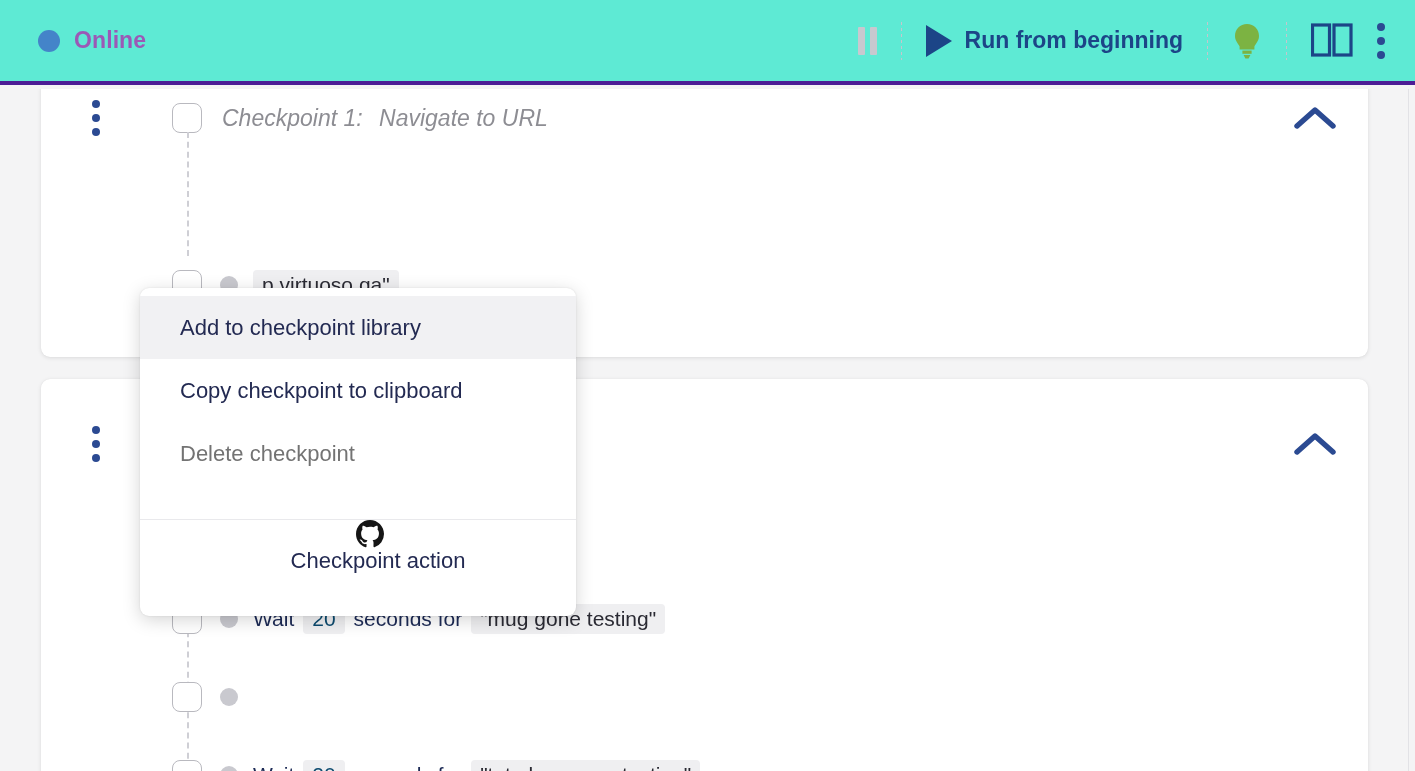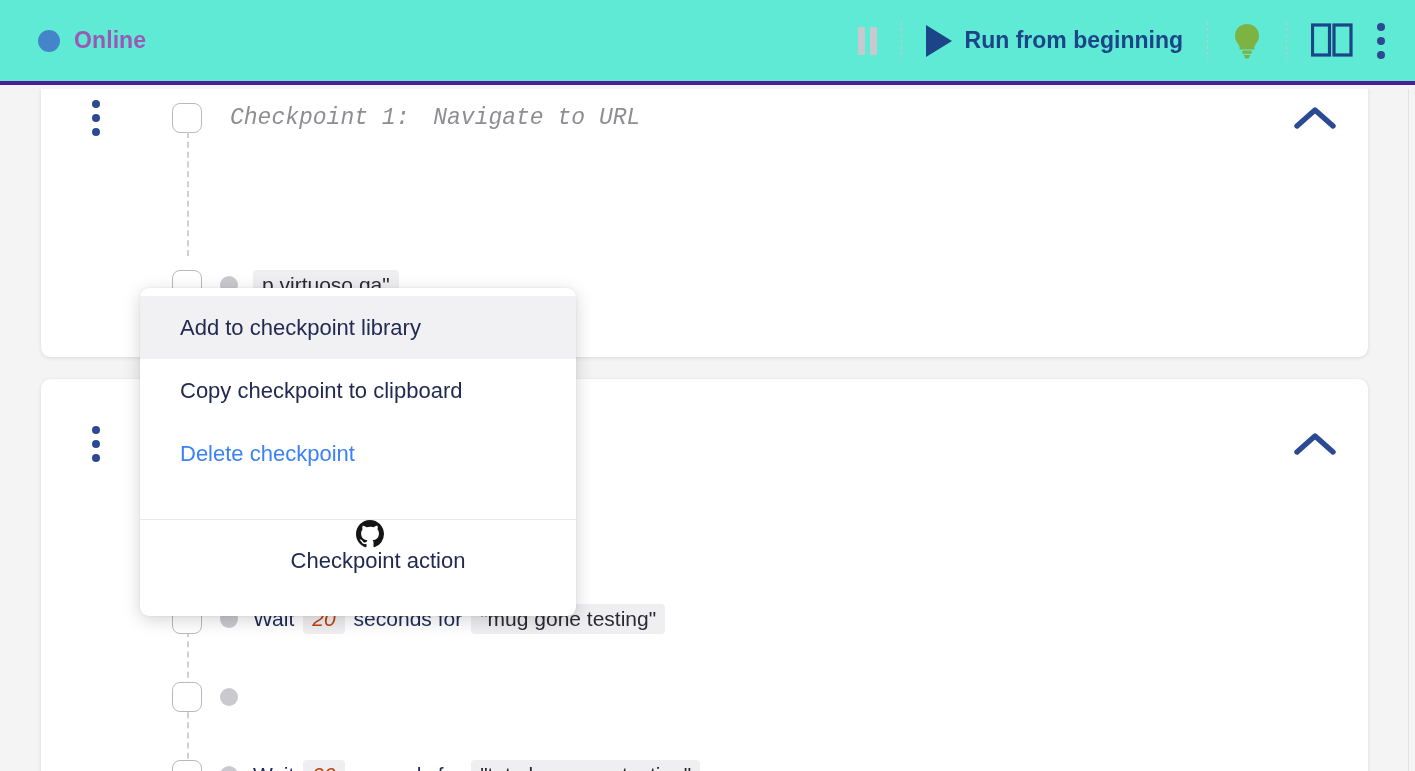--- a/index.html
+++ b/index.html
@@ -81,22 +81,22 @@
   .kebab i { width: 8px; height: 8px; border-radius: 50%; background: #2b4a92; display: block; }
 
   .cbox {
     position: absolute; width: 30px; height: 30px;
     border: 1.6px solid #b9b9bf; border-radius: 8px; background: #fff;
     cursor: pointer;
   }
   .cp-header .cbox { left: 131px; top: 50%; transform: translateY(-50%); }
 
   .cp-title {
-    position: absolute; left: 189px; top: 50%; transform: translateY(-50%);
-    font-size: 23px; font-style: italic; color: #8d8d93; white-space: nowrap; font-family: Liberation Mono, monospace;
+    position: absolute; left: 181px; top: 50%; transform: translateY(-50%);
+    font-size: 23px; font-style: italic; color: #8d8d93; white-space: nowrap;
   }
   .cp-title .num { margin-right: 10px; }
 
   .chevron {
     position: absolute; right: 26px; top: 50%; transform: translateY(-50%);
     cursor: pointer; padding: 6px;
   }
   .chevron svg { display: block; }
 
   .connector {
@@ -116,36 +116,36 @@
   }
   .step .text {
     margin-left: 15px; font-size: 21px; color: #1d2b56;
     display: flex; align-items: center; flex-wrap: nowrap; white-space: nowrap;
   }
   .step .text .w { margin-right: 9px; }
   .chip {
     background: #efeff1; border-radius: 4px; padding: 3px 9px;
     color: #2a2a33; margin-right: 9px; font-size: 21px;
   }
-  .chip.num { color: #c2410c; font-style: italic; }
+  .chip.num { color: #0c4a6e; }
 
   
   #ctxmenu {
     position: absolute; left: 140px; top: 199px; width: 436px;
     background: #fff; border-radius: 9px;
     box-shadow: 0 4px 18px rgba(0,0,0,.17), 0 0 2px rgba(0,0,0,.10);
     overflow: hidden; z-index: 40; padding: 8px 0 0 0;
   }
   .mi {
     display: flex; align-items: center; height: 63px;
     padding-left: 40px; cursor: pointer; font-size: 22px; color: #232a52;
     white-space: nowrap;
   }
   .mi.hover { background: #f1f1f3; }
-  .mi.danger { color: #3b82f6; }
+  .mi.danger { color: #737373; }
   #ctx-divider { height: 1px; background: #e9e9ec; margin: 34px 0 0 0; }
   .mi .gh { margin-right: 16px; display: flex; align-items: center; }
   #mi-action { height: 96px; flex-direction: column; }
 </style>
 </head>
 <body>
 
 <div id="app">
 
   <div id="topbar">

